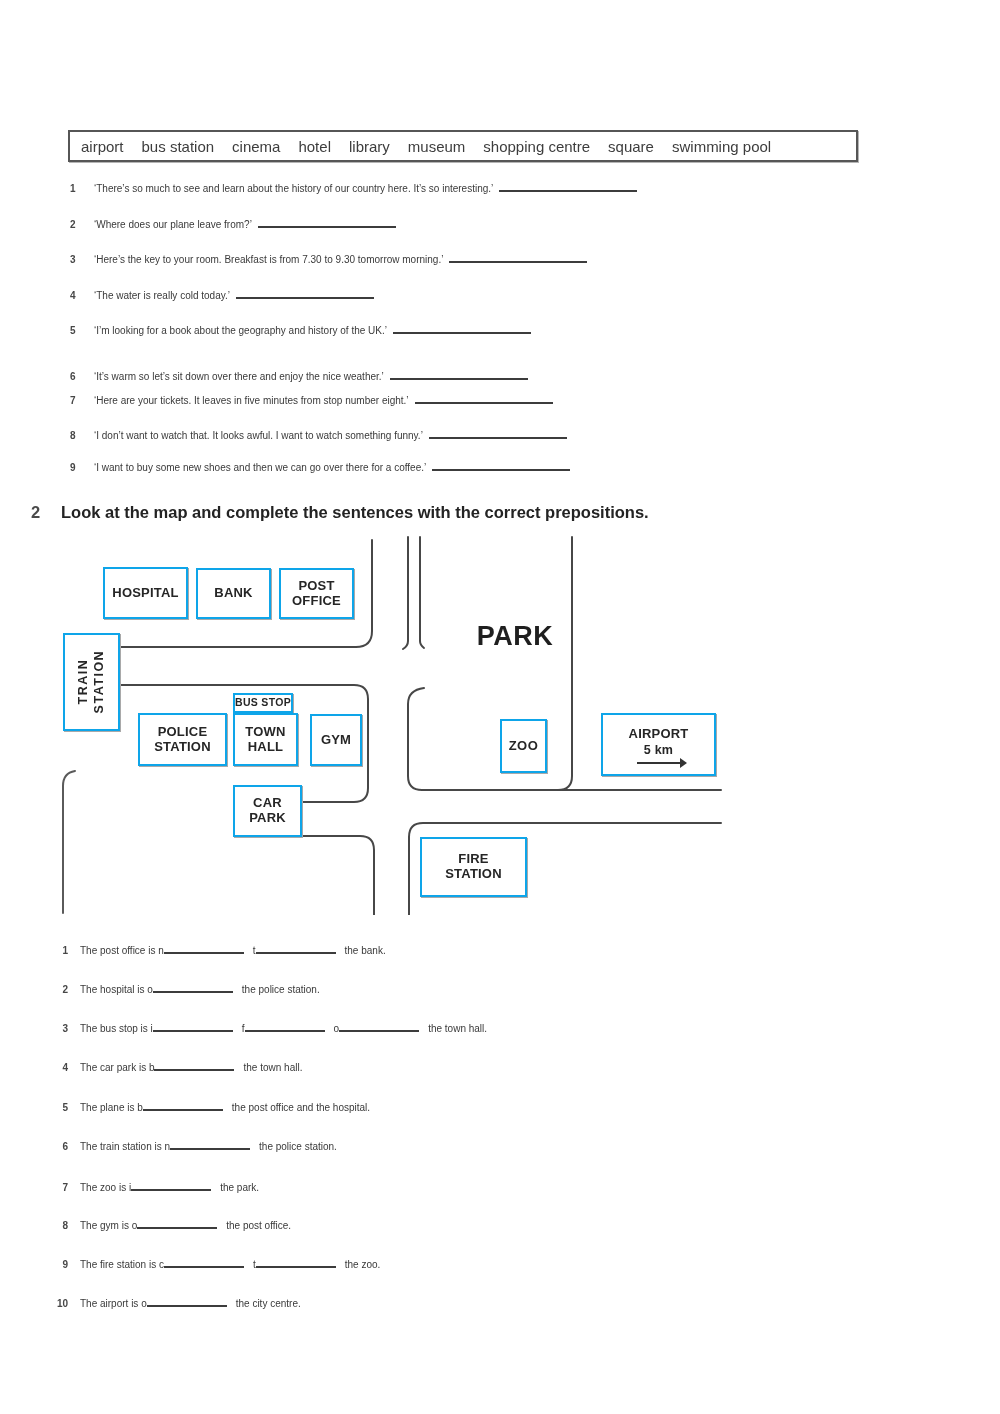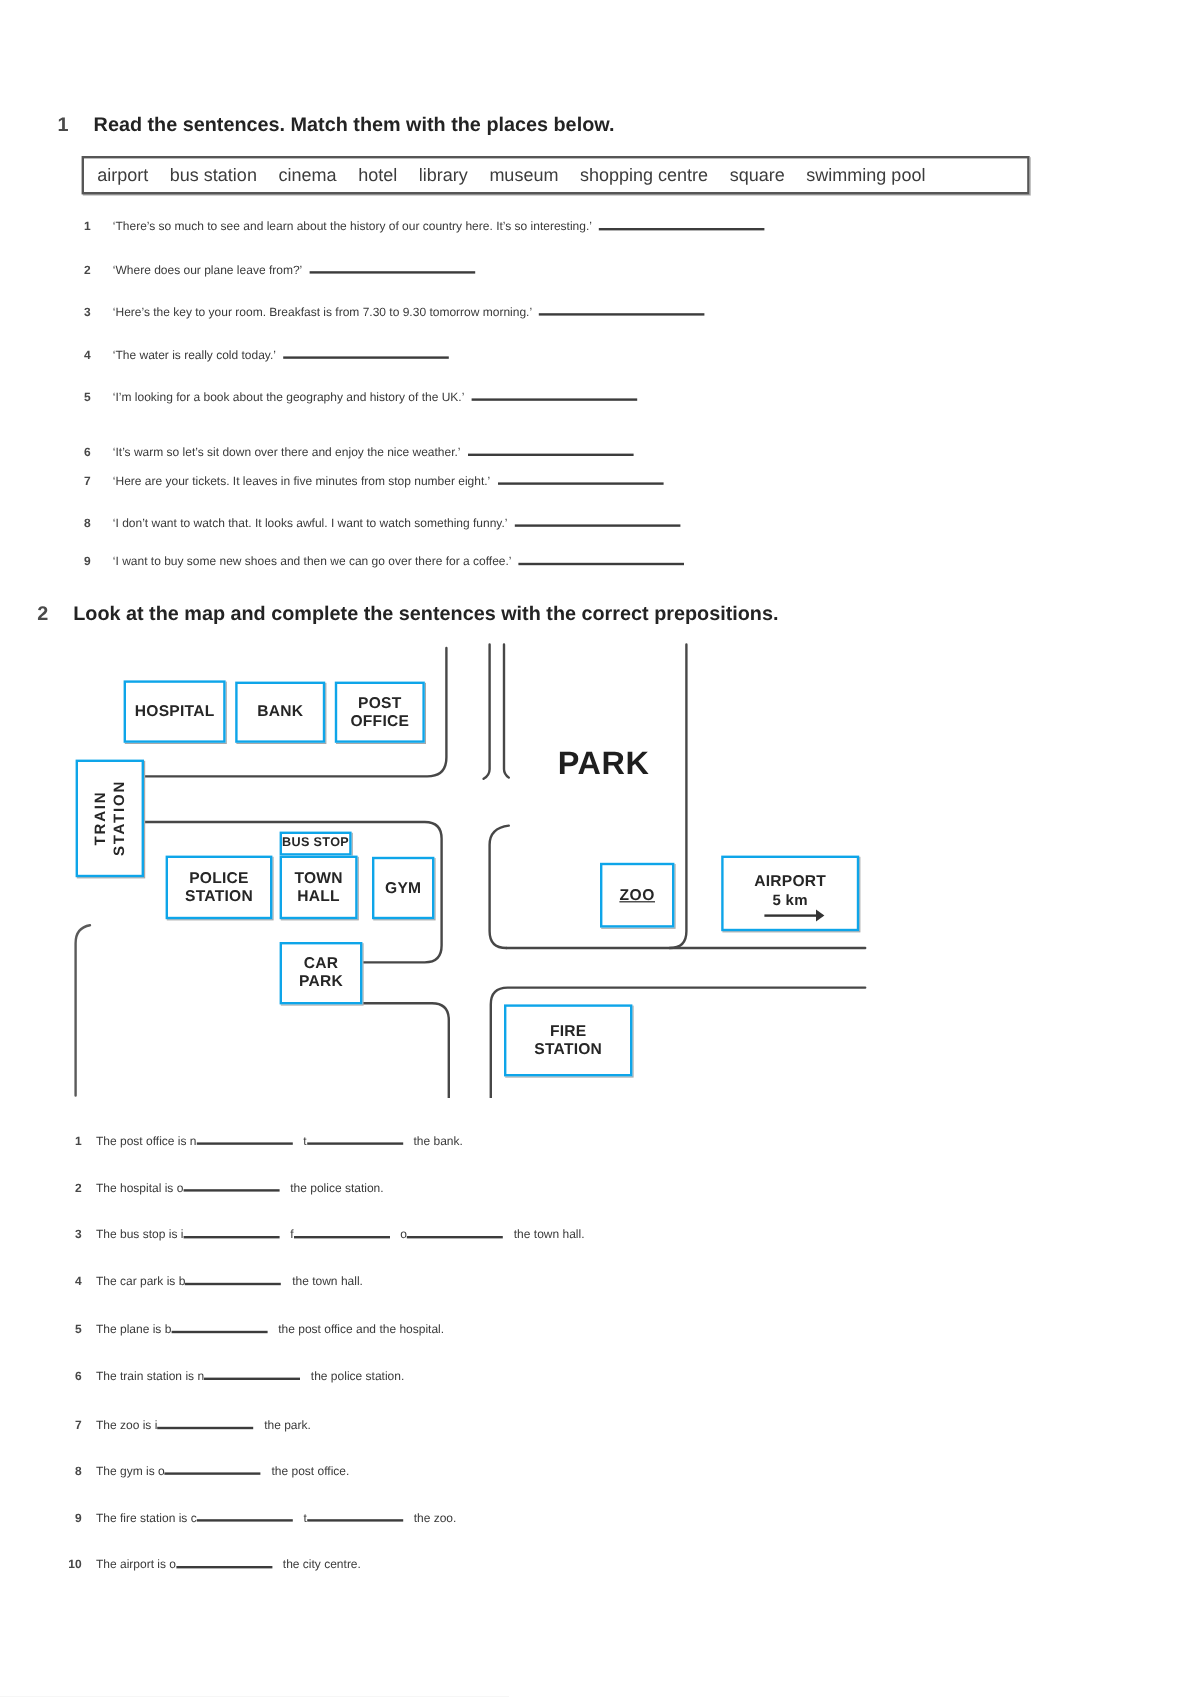--- a/index.html
+++ b/index.html
@@ -47,43 +47,40 @@
   #b-hospital{left:48px;top:34px;width:85px;height:52px;}
   #b-bank{left:141px;top:35px;width:75px;height:51px;}
   #b-post{left:224px;top:35px;width:75px;height:51px;padding:4px 10px;}
   #b-train{left:8px;top:100px;width:57px;height:98px;}
   #b-train .rot{transform:rotate(-90deg);width:92px;text-align:center;letter-spacing:1.5px;font-size:12.5px;line-height:1.25;}
   #b-busstop{left:178px;top:160px;width:60px;height:20px;font-size:10.5px;letter-spacing:0.3px;}
   #b-police{left:83px;top:180px;width:89px;height:53px;}
   #b-town{left:178px;top:180px;width:65px;height:53px;padding:0 8px;}
   #b-gym{left:255px;top:181px;width:52px;height:52px;}
   #b-carpark{left:178px;top:252px;width:69px;height:52px;padding:0 4px;}
-  #b-zoo{left:445px;top:186px;width:62px;height:54px;letter-spacing:0.5px;text-decoration:underline;}
+  #b-zoo{left:445px;top:186px;width:47px;height:54px;letter-spacing:0.5px;}
   #b-fire{left:365px;top:304px;width:107px;height:60px;padding:0 14px;}
   #b-airport{left:546px;top:180px;width:115px;height:63px;flex-direction:column;padding-top:2px;}
   #b-airport .dist{font-size:12.5px;margin-top:1px;}
   .arrow{position:relative;width:44px;height:2px;background:#333;margin-top:5px;}
   .arrow:after{
     content:"";position:absolute;right:-6px;top:-4px;
     border-left:7px solid #333;border-top:5px solid transparent;border-bottom:5px solid transparent;
   }
   #park-label{
-    position:absolute;left:388px;top:88px;width:120px;text-align:center;
+    position:absolute;left:400px;top:88px;width:120px;text-align:center;
     font-size:27px;font-weight:bold;color:#1f1f1f;letter-spacing:0.5px;
   }
 </style>
 </head>
 <body>
 
 <div id="page">
 
 
-  <div class="heading" style="left:48px;top:95px;">
-    <span class="hnum">1</span><span class="htxt">Read the sentences. Match them with the places below.</span>
-  </div>
 
   <div id="wordbank">
       <span>airport</span>
       <span>bus station</span>
       <span>cinema</span>
       <span>hotel</span>
       <span>library</span>
       <span>museum</span>
       <span>shopping centre</span>
       <span>square</span>

